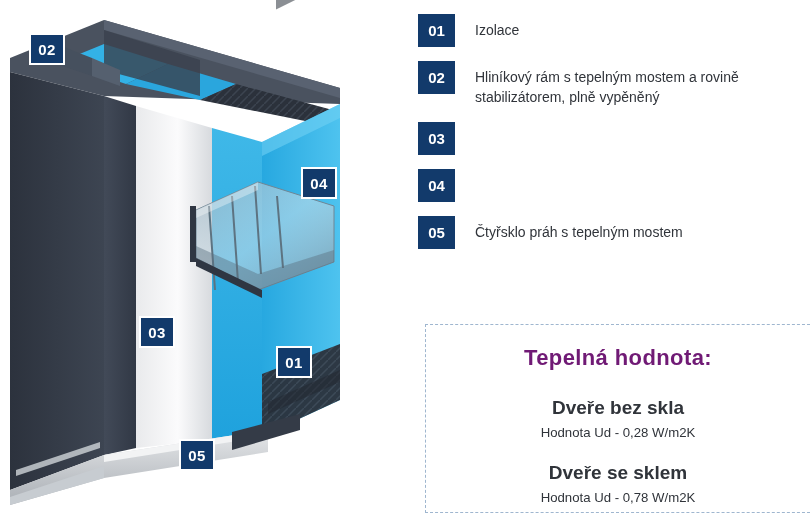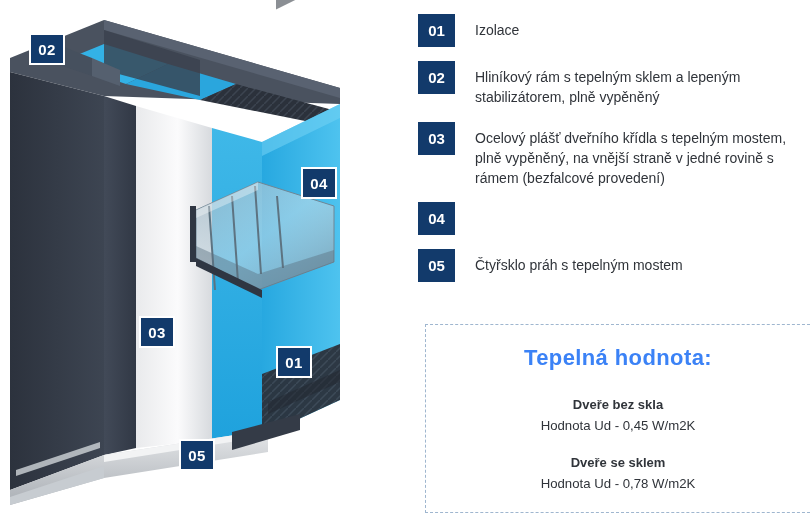--- a/index.html
+++ b/index.html
@@ -75,26 +75,26 @@
     left: 425px; top: 324px;
     width: 385px; height: 189px;
     border: 1px dashed #9fb6cf;
     border-right: none;
     padding-top: 20px;
     text-align: center;
   }
   #thermal .title {
     font-size: 22px;
     font-weight: bold;
-    color: #3b82f6;
+    color: #701a75;
     letter-spacing: .4px;
     margin-bottom: 26px;
   }
   #thermal .sub {
-    font-size: 13px;
+    font-size: 19px;
     font-weight: bold;
     color: #30343a;
     margin-bottom: 6px;
   }
   #thermal .val {
     font-size: 13.2px;
     color: #30343a;
     margin-bottom: 22px;
   }
   #thermal .val.last { margin-bottom: 0; }
@@ -202,39 +202,38 @@
 
 <div id="legend">
 
   <div class="legend-row">
     <div class="legend-num">01</div>
     <div class="legend-text">Izolace</div>
   </div>
 
   <div class="legend-row">
     <div class="legend-num">02</div>
-    <div class="legend-text">Hliníkový rám s tepelným sklem a lepeným stabilizátorem, plně vypěněný</div>
+    <div class="legend-text">Hliníkový rám s tepelným mostem a rovině stabilizátorem, plně vypěněný</div>
   </div>
 
   <div class="legend-row">
     <div class="legend-num">03</div>
-    <div class="legend-text">Ocelový plášť dveřního křídla s tepelným mostem, plně vypěněný, na vnější straně v jedné rovině s rámem (bezfalcové provedení)</div>
   </div>
 
   <div class="legend-row">
     <div class="legend-num">04</div>
   </div>
 
   <div class="legend-row">
     <div class="legend-num">05</div>
     <div class="legend-text">Čtyřsklo práh s tepelným mostem</div>
   </div>
 </div>
 
 <div id="thermal">
   <div class="title">Tepelná hodnota:</div>
 
   <div class="sub">Dveře bez skla</div>
-  <div class="val">Hodnota Ud - 0,45 W/m2K</div>
+  <div class="val">Hodnota Ud - 0,28 W/m2K</div>
 
   <div class="sub">Dveře se sklem</div>
   <div class="val last">Hodnota Ud - 0,78 W/m2K</div>
 </div>
 
 </body></html>

